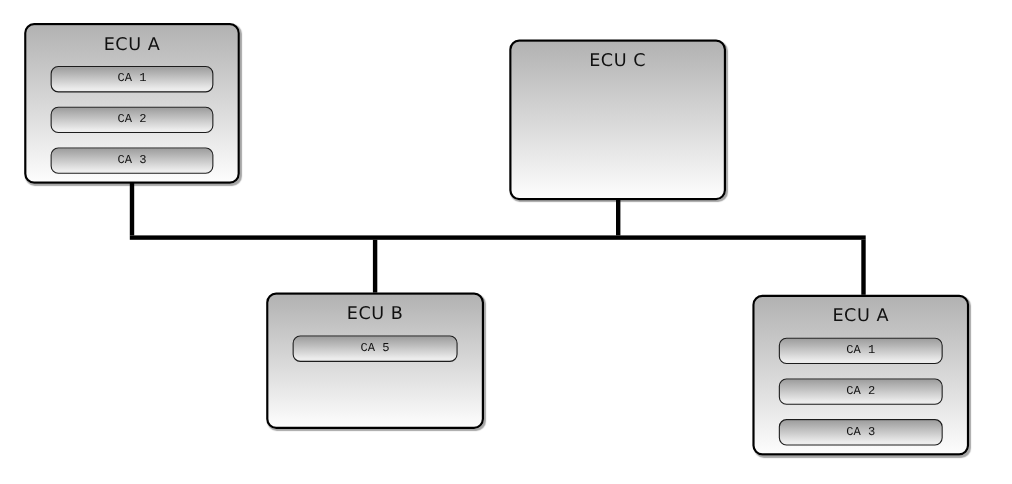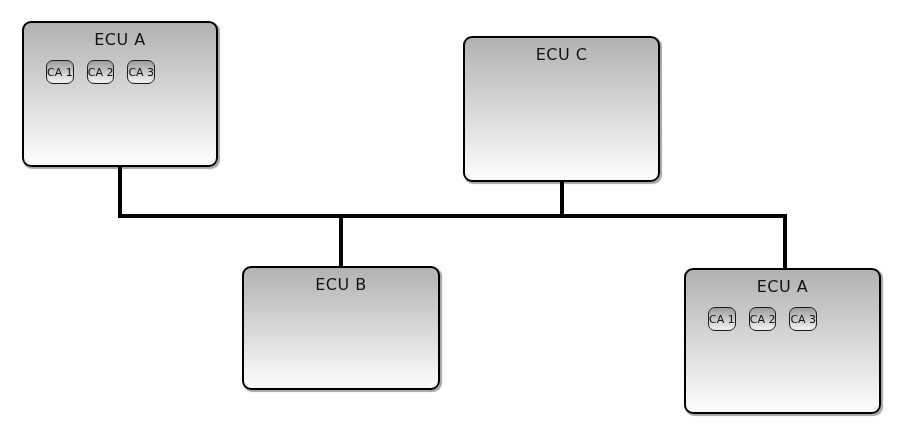--- a/index.html
+++ b/index.html
@@ -29,21 +29,23 @@
     font-size: 16px;
     color: #111111;
     height: 22px;
     line-height: 22px;
     letter-spacing: 0.5px;
   }
   .ca-list {
     margin-top: 9px;
     padding: 0 22px;
     display: flex;
+    flex-direction: column;
     gap: 13px;
+    font-family: Liberation Mono, monospace;
   }
   .ca {
     box-sizing: border-box;
     height: 24px;
     border: 1.5px solid #1c1c1c;
     border-radius: 7px;
     background: linear-gradient(180deg, var(--ca-grad-top, #9d9d9d) 0%, var(--ca-grad-bottom, #ececec) 90%);
     display: flex;
     align-items: center;
     justify-content: center;
@@ -88,20 +90,21 @@
     </div>
   </div>
 
   <div class="ecu" id="ecu-c">
     <div class="ecu-title">ECU C</div>
   </div>
 
   <div class="ecu" id="ecu-b">
     <div class="ecu-title">ECU B</div>
     <div class="ca-list">
+      <div class="ca">CA 5</div>
     </div>
   </div>
 
   <div class="ecu" id="ecu-a-bottom">
     <div class="ecu-title">ECU A</div>
     <div class="ca-list">
       <div class="ca">CA 1</div>
       <div class="ca">CA 2</div>
       <div class="ca">CA 3</div>
     </div>

